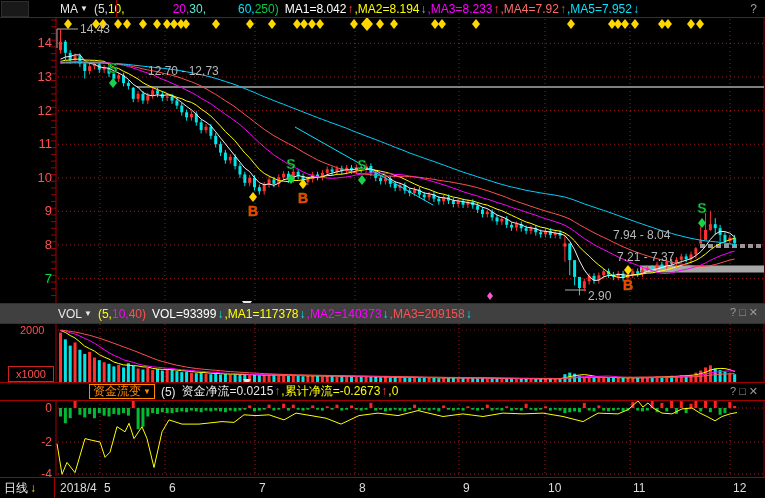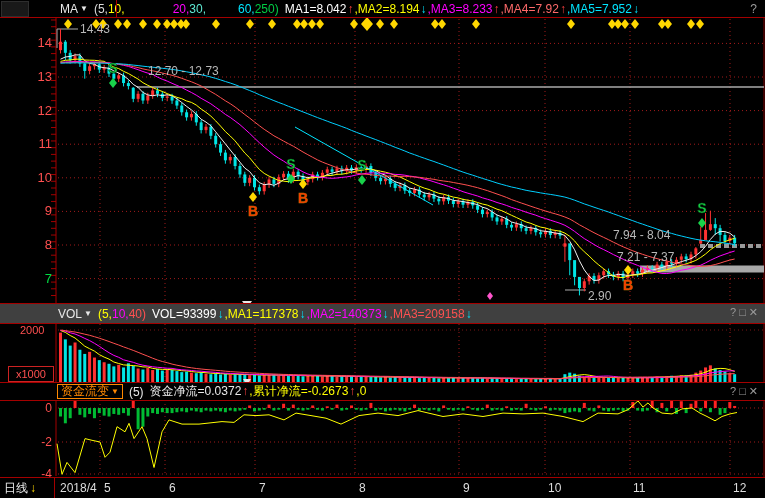--- a/index.html
+++ b/index.html
@@ -777,26 +777,26 @@
       <span style="color:#e8e8e8;font-size:8px;margin-left:2px">▼</span>
     </div>
     <span class="hpad"><span style="color: rgb(255, 255, 0);">(5,</span><span style="color: rgb(255, 0, 255);">10,</span><span style="color: rgb(255, 80, 80);">40)</span></span>
     <span class="hpad"><span style="color: rgb(255, 255, 255);">VOL=93399</span><span class="arrowsp" style="color: rgb(0, 229, 255);">↓</span><span style="color: rgb(255, 255, 0);">,MA1=117378</span><span class="arrowsp" style="color: rgb(0, 229, 255);">↓</span><span style="color: rgb(255, 0, 255);">,MA2=140373</span><span class="arrowsp" style="color: rgb(0, 229, 255);">↓</span><span style="color: rgb(255, 80, 80);">,MA3=209158</span><span class="arrowsp" style="color: rgb(0, 229, 255);">↓</span></span>
     <div class="wicons">
       <span>?</span><span>□</span><span>✕</span>
     </div>
   </div>
 
   <div id="flowhdr" class="abs row">
-    <div class="row" style="margin-left:57px;border:1px solid #ff8800;padding:0 3px;height:13px;cursor:pointer">
+    <div class="row" style="margin-left:89px;border:1px solid #ff8800;padding:0 3px;height:13px;cursor:pointer">
       <span style="color:#ff8800">资金流变</span>
       <span style="color:#ff8800;font-size:8px;margin-left:2px">▼</span>
     </div>
     <span class="hpad" style="color:#e8e8e8">(5)</span>
-    <span class="hpad"><span style="color: rgb(232, 232, 232);">资金净流=0.0372</span><span class="arrowsp" style="color: rgb(255, 64, 64);">↑</span><span style="color: rgb(255, 255, 0);">,累计净流=-0.2673</span><span class="arrowsp" style="color: rgb(255, 64, 64);">↑</span><span style="color: rgb(255, 255, 0);">,0</span></span>
+    <span class="hpad"><span style="color: rgb(232, 232, 232);">资金净流=0.0215</span><span class="arrowsp" style="color: rgb(255, 64, 64);">↑</span><span style="color: rgb(255, 255, 0);">,累计净流=-0.2673</span><span class="arrowsp" style="color: rgb(255, 64, 64);">↑</span><span style="color: rgb(255, 255, 0);">,0</span></span>
     <div class="wicons">
       <span>?</span><span>□</span><span>✕</span>
     </div>
   </div>
 
   <div id="datebar" class="abs">
     <div id="periodbox" class="abs">
       <span>日线</span>
       <span style="color:#ffd700;margin-left:2px">↓</span>
     </div>

